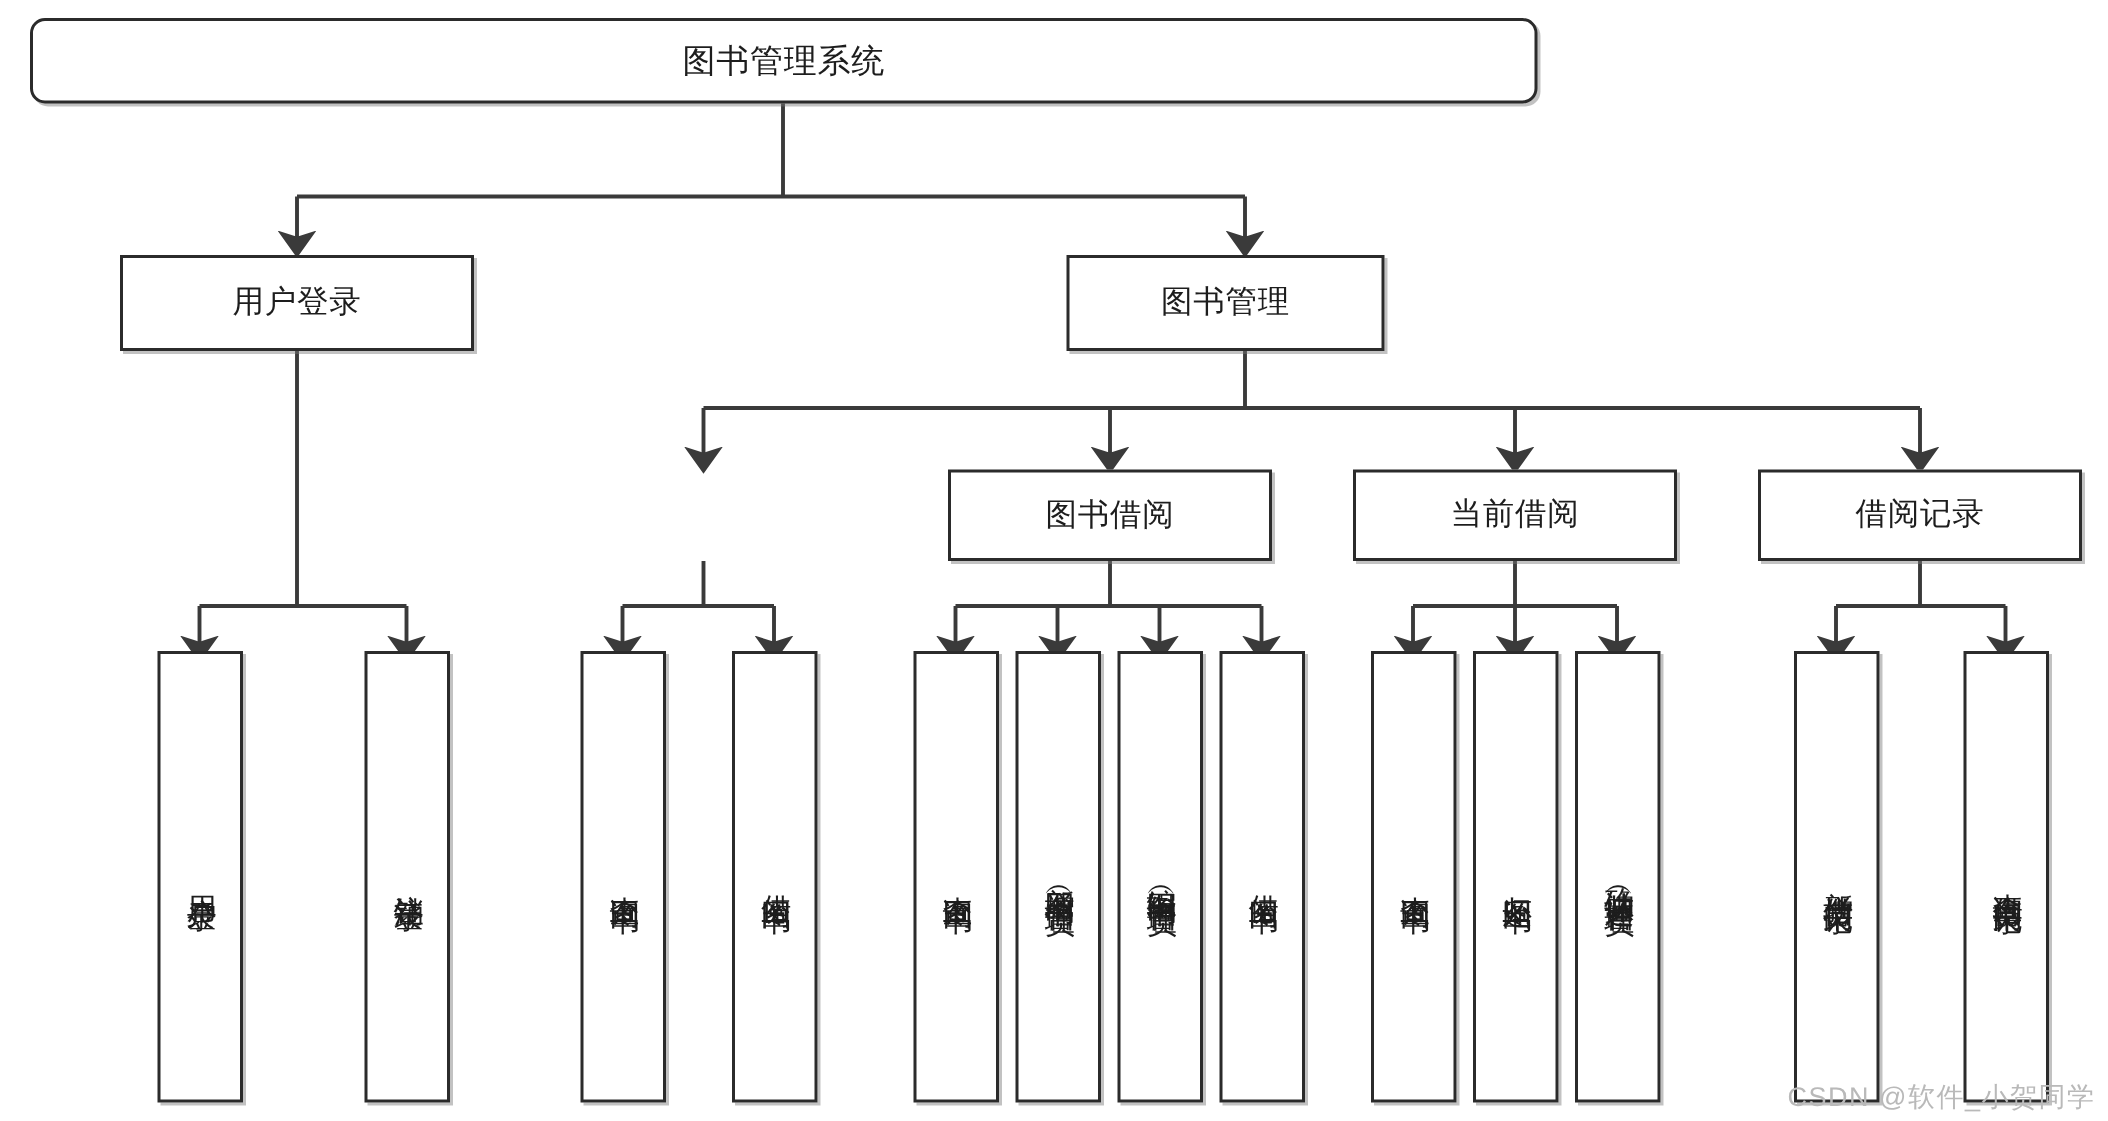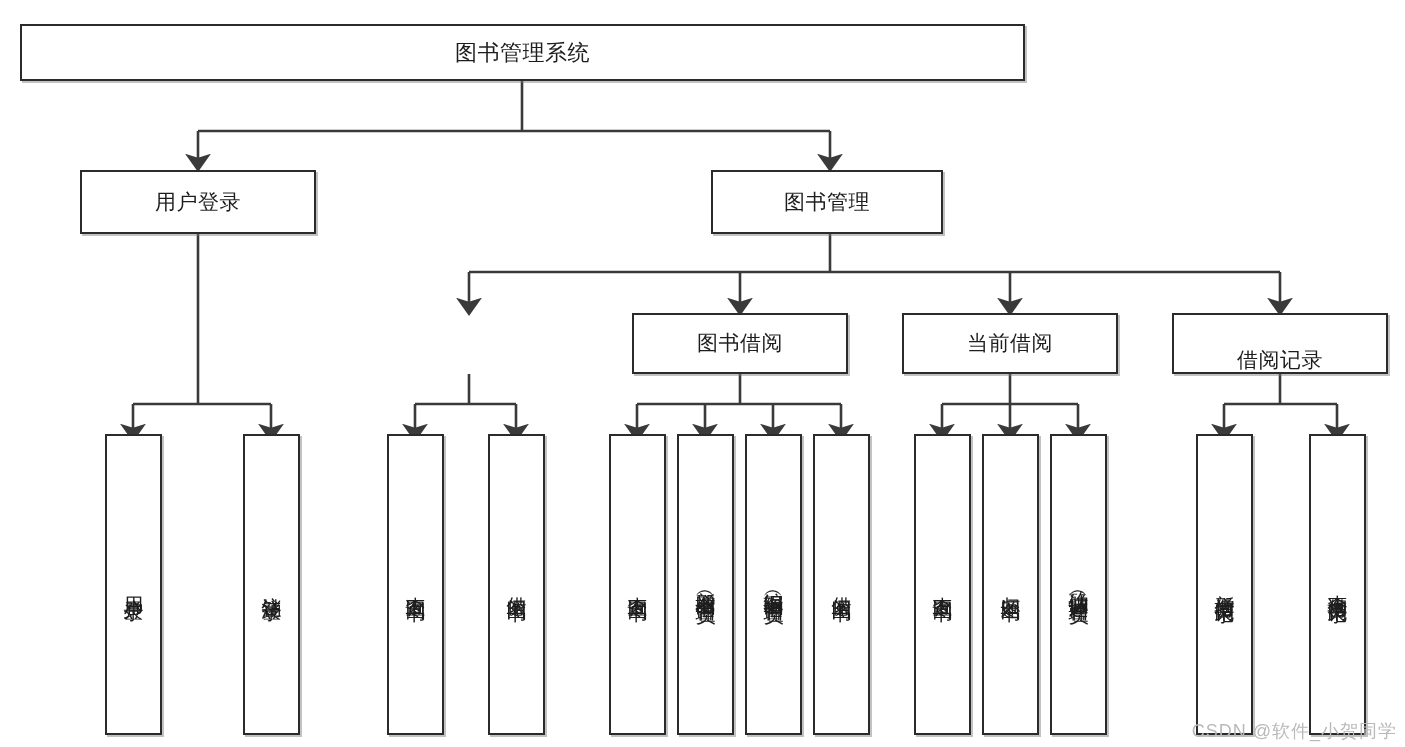--- a/index.html
+++ b/index.html
@@ -115,38 +115,38 @@
       <path d="M1010,404 L1010,432" marker-end="url(#arrow)"></path>
       <path d="M1078,404 L1078,432" marker-end="url(#arrow)"></path>
 
       <path d="M1280,374 L1280,404"></path>
       <path d="M1224,404 L1337,404"></path>
       <path d="M1224,404 L1224,432" marker-end="url(#arrow)"></path>
       <path d="M1337,404 L1337,432" marker-end="url(#arrow)"></path>
     </g>
   </svg>
 
-  <div class="node h root" style="left:20px;top:24px;width:1005px;height:57px;">
+  <div class="node h root" style="left:20px;top:12px;width:1005px;height:57px;border-radius:10px;">
     <span class="lbl">图书管理系统</span>
   </div>
 
   <div class="node h" style="left:80px;top:170px;width:236px;height:64px;">
     <span class="lbl">用户登录</span>
   </div>
-  <div class="node h" style="left:711px;top:170px;width:232px;height:64px;">
+  <div class="node h" style="left:711px;top:170px;width:212px;height:64px;">
     <span class="lbl">图书管理</span>
   </div>
 
   <div class="node h" style="left:632px;top:313px;width:216px;height:61px;font-family:Liberation Serif, serif;">
     <span class="lbl">图书借阅</span>
   </div>
   <div class="node h" style="left:902px;top:313px;width:216px;height:61px;">
     <span class="lbl">当前借阅</span>
   </div>
-  <div class="node h" style="left:1172px;top:313px;width:216px;height:61px;align-items:flex-end;">
+  <div class="node h" style="left:1172px;top:313px;width:216px;height:61px;">
     <span class="lbl">借阅记录</span>
   </div>
 
   <div class="node v" style="left:105px;top:434px;width:57px;height:301px;">
     <span class="lbl">用户登录</span>
   </div>
   <div class="node v" style="left:243px;top:434px;width:57px;height:301px;">
     <span class="lbl">注销登录</span>
   </div>
 

